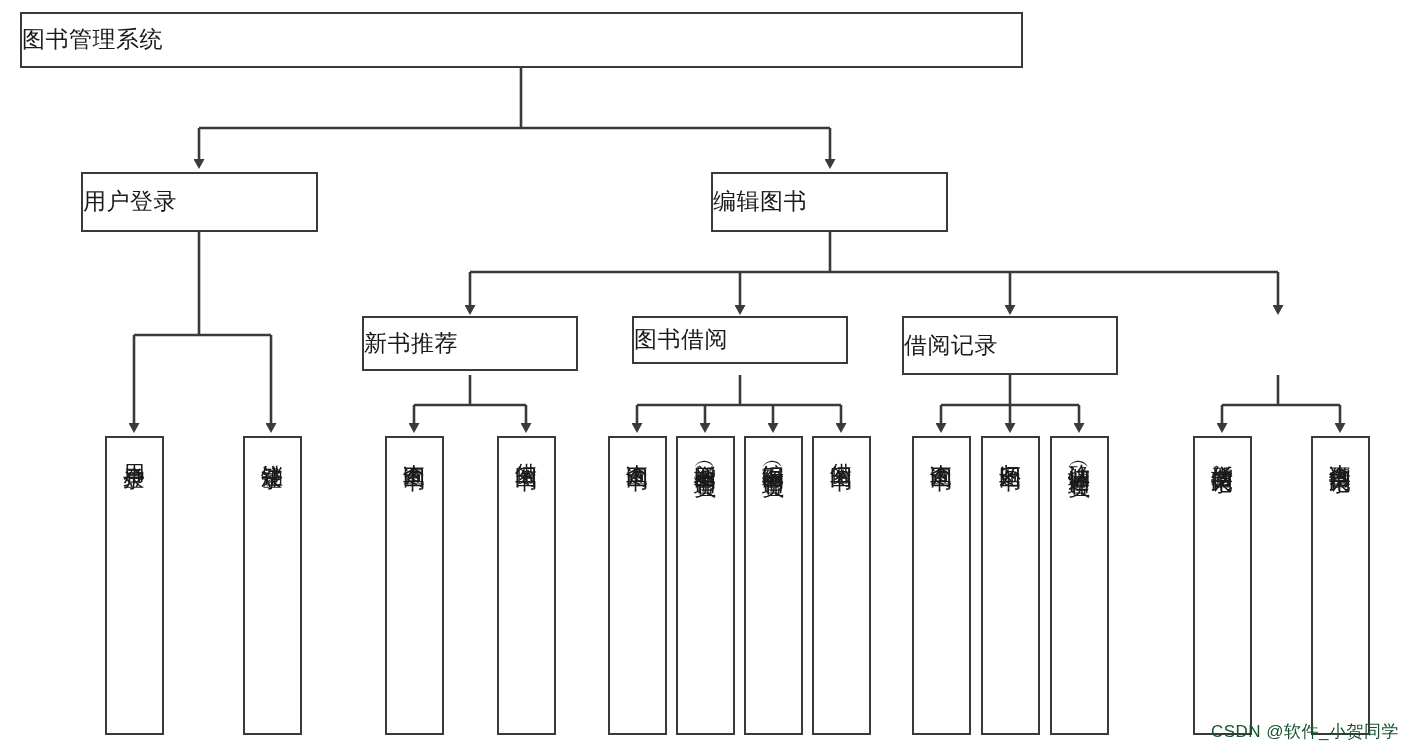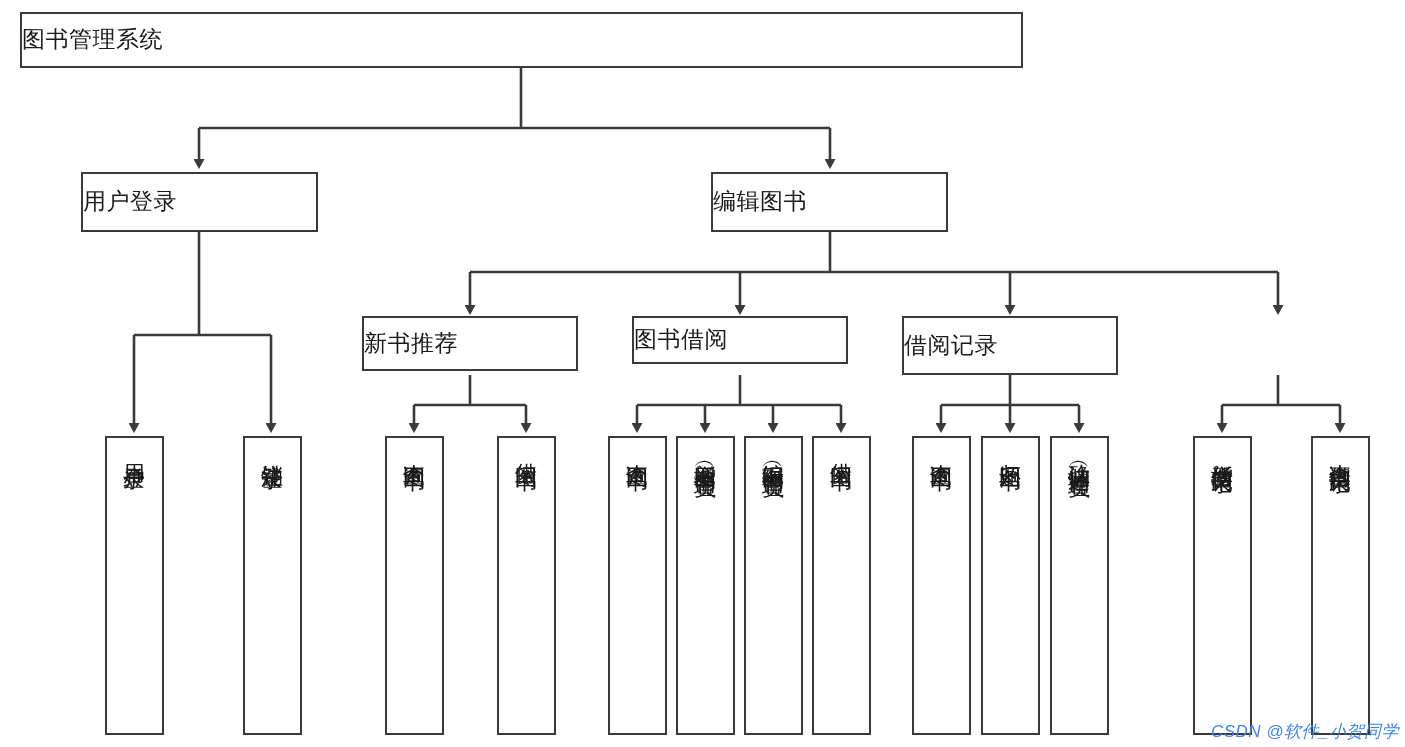--- a/index.html
+++ b/index.html
@@ -61,25 +61,24 @@
     font-size: 22px;
     line-height: 1.05;
     letter-spacing: 2px;
     white-space: nowrap;
   }
   .watermark {
     position: absolute;
     right: 6px;
     bottom: 4px;
     font-size: 17px;
-    color: #3b82f6;
+    color: #14532d;
     letter-spacing: 0.5px;
     white-space: nowrap;
     user-select: none;
-    font-style: italic;
   }
 </style>
 </head>
 <body>
 
 <div id="canvas">
 
   <svg class="connectors" viewBox="0 0 1405 747" xmlns="http://www.w3.org/2000/svg">
     <defs>
       <marker id="arrow" markerWidth="10" markerHeight="11" refX="1" refY="5.5" orient="auto" markerUnits="userSpaceOnUse">

